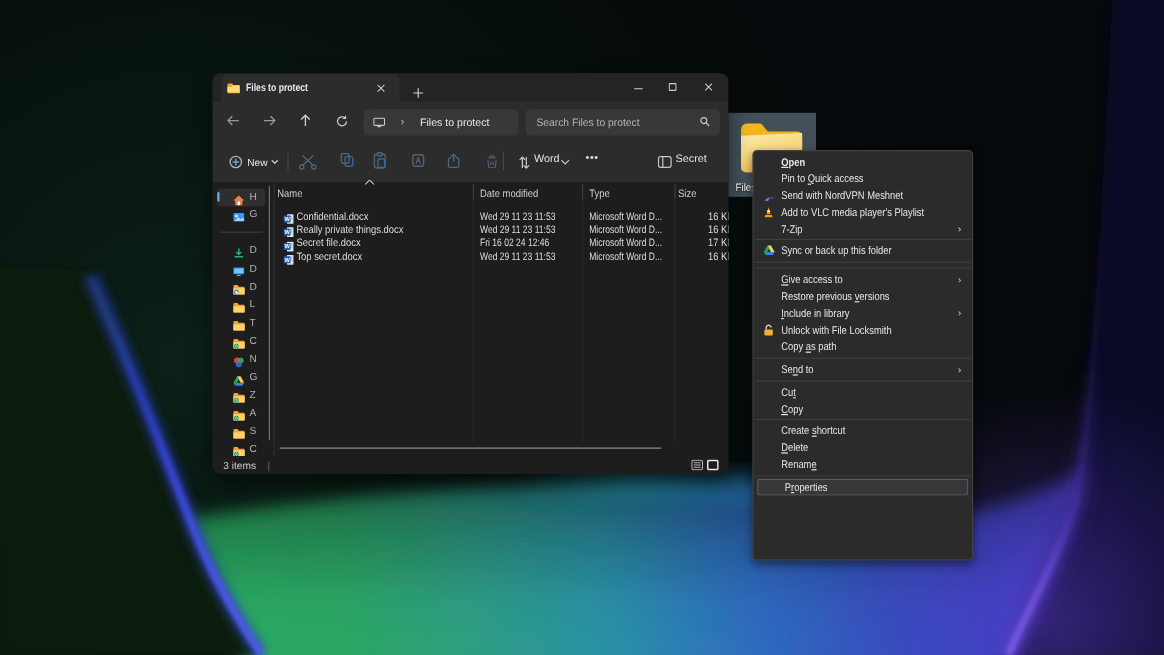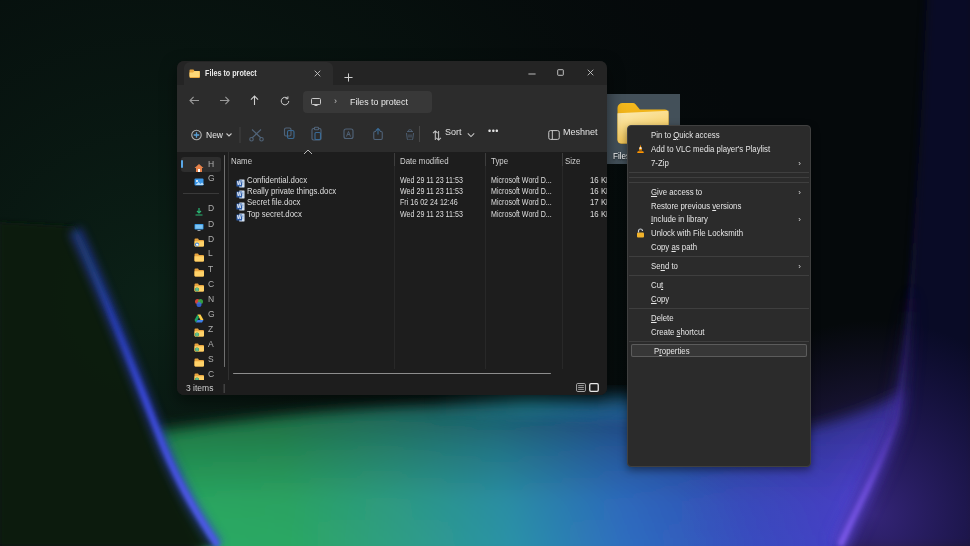--- a/index.html
+++ b/index.html
@@ -176,20 +176,27 @@
         <path d="M10.5,6 a4.5,4.5 0 1 1 -1.4,-3.2 M9.5,0.5 v2.8 h-2.8" stroke="#cfcfcf" stroke-width="1.2" fill="none"></path>
       </svg>
     <div class="pill" style="left:126px;width:129px;">
       <svg width="10" height="9" viewBox="0 0 20 18" style="position:absolute;left:8px;top:7px;">
         <rect x="1" y="1" width="18" height="12" rx="2" fill="none" stroke="#c8c8c8" stroke-width="2"></rect>
         <rect x="7" y="14" width="6" height="2" fill="#c8c8c8"></rect>
       </svg>
       <span style="position:absolute;left:31px;top:5px;color:#c0c0c0;font-size:9px;">›</span>
       <span style="position:absolute;left:47px;top:5.5px;color:#e8e8e8;font-size:9px;transform:scaleX(0.98);transform-origin:0 0;display:inline-block;white-space:nowrap;">Files to protect</span>
     </div>
+    <div class="pill" style="left:261px;width:162px;">
+      <span style="position:absolute;left:9px;top:5.5px;color:#b5b5b5;font-size:9px;transform:scaleX(0.955);transform-origin:0 0;display:inline-block;white-space:nowrap;">Search Files to protect</span>
+      <svg width="9" height="9" viewBox="0 0 18 18" style="position:absolute;right:8px;top:6px;">
+        <circle cx="7" cy="7" r="5" fill="none" stroke="#cfcfcf" stroke-width="1.8"></circle>
+        <line x1="11" y1="11" x2="16" y2="16" stroke="#cfcfcf" stroke-width="1.8"></line>
+      </svg>
+    </div>
   </div>
   <div class="toolbar">
     <svg width="200" height="20" viewBox="0 0 400 40" style="position:absolute;left:13px;top:9px;">
       <circle cx="13" cy="20" r="9.5" stroke="#b0b0b0" stroke-width="2.2" fill="none"></circle>
       <path d="M13,14.5 v11 M7.5,20 h11" stroke="#5a9fd4" stroke-width="2.6"></path>
       <text x="32" y="26" font-size="17" fill="#e8e8e8" font-family="Liberation Sans" textLength="34">New</text>
       <path d="M73,17 l5,5 5,-5" stroke="#c8c8c8" stroke-width="2.2" fill="none"></path>
       <path d="M100,4 v32" stroke="#474747" stroke-width="1.6"></path>
       <g stroke="#506378" stroke-width="2.3" fill="none">
         <path d="M124,9 L142,26 M142,9 L124,26"></path>
@@ -218,30 +225,30 @@
       <g stroke="#506378" stroke-width="1.8" fill="none">
         <path d="M4,5 h12 m-13,3 l1.5,12 a2,2 0 0 0 2,1.8 h7 a2,2 0 0 0 2,-1.8 L17,8 M7,5 V3 a1.5,1.5 0 0 1 1.5,-1.5 h3 A1.5,1.5 0 0 1 13,3 v2 M8,11 v6 M12,11 v6"></path>
       </g>
     </svg>
     <svg width="1" height="16" style="position:absolute;left:242px;top:10px;">
         <rect width="1" height="16" fill="#474747"></rect>
       </svg>
     <svg width="11" height="11" viewBox="0 0 12 12" style="position:absolute;left:254px;top:14px;">
       <path d="M3.2,3.5 L5.7,1 8.2,3.5 M5.7,1 V11 M6.8,8.5 L9.3,11 11.8,8.5 M9.3,11 V1" stroke="#c8c8c8" stroke-width="1.1" fill="none" transform="translate(-1,0)"></path>
     </svg>
-    <span style="position:absolute;left:268px;top:11px;color:#e2e2e2;font-size:9px;">Sort</span>
+    <span style="position:absolute;left:268px;top:11px;color:#e2e2e2;font-size:9px;">Word</span>
     <svg width="8" height="6" viewBox="0 0 10 7" style="position:absolute;left:290px;top:16px;">
         <path d="M1,1.5 l4,4 4,-4" stroke="#c8c8c8" stroke-width="1.3" fill="none"></path>
       </svg>
     <span style="position:absolute;left:311px;top:10px;color:#e2e2e2;font-size:9px;letter-spacing:0.5px;">•••</span>
     <svg width="12" height="10" viewBox="0 0 14 12" style="position:absolute;left:371px;top:14px;">
       <rect x="0.7" y="0.7" width="12.6" height="10.6" rx="2" stroke="#c8c8c8" fill="none" stroke-width="1.2"></rect>
       <path d="M5,0.7 V11.3" stroke="#c8c8c8" stroke-width="1.2"></path>
     </svg>
-    <span style="position:absolute;left:386px;top:11px;color:#e2e2e2;font-size:9px;">Meshnet</span>
+    <span style="position:absolute;left:386px;top:11px;color:#e2e2e2;font-size:9px;">Secret</span>
   </div>
   <div class="body">
     <div class="sidebar">
         <div style="position:absolute;left:4px;top:4.5px;width:40px;height:15px;background:#2e2e2e;border-radius:3px;"></div>
 <div style="position:absolute;left:4px;top:8px;width:2px;height:8px;background:#5aa8e8;border-radius:1px;"></div>
 <div style="position:absolute;left:17px;top:6.5px;width:10px;height:10px;"><svg width="10" height="10" viewBox="0 0 20 20">
             <path d="M10,2 L19,10 h-3 v8 h-12 v-8 h-3 z" fill="#e8834a"></path>
             <rect x="8" y="12" width="4" height="6" fill="#fff"></rect>
           </svg></div>
 <div style="position:absolute;left:31px;top:7.0px;font-size:8.5px;color:#b0b0b0;">H</div>
@@ -400,35 +407,52 @@
     </svg>
     <svg width="10" height="9" viewBox="0 0 12 11" style="position:absolute;left:412px;top:3px;">
       <rect x="0.8" y="0.8" width="10.4" height="9.4" rx="1.5" stroke="#e8e8e8" fill="none" stroke-width="1.6"></rect>
     </svg>
   </div>
 </div>
 
 <div class="menu">
 <div style="height:2px"></div>
 <div class="mi" style="">
+      <span class="txt" style="font-weight:bold;"><u>O</u>pen</span>
+    </div>
+<div class="mi" style="">
       <span class="txt" style="">Pin to <u>Q</u>uick access</span>
+    </div>
+<div class="mi" style="">
+      <span class="ico"><svg width="12" height="12" viewBox="0 0 20 20">
+          <path d="M1.8,15.8 A9.4,9.4 0 0 1 18.2,15.8 L13.8,10.2 l-2.1,3 -1.6,-2.1 -3.6,4.7 z" fill="#3f80f5"></path>
+        </svg></span>
+      <span class="txt" style="">Send with NordVPN Meshnet</span>
     </div>
 <div class="mi" style="">
       <span class="ico"><svg width="9" height="10" viewBox="0 0 18 20">
           <path d="M9,1 l3.2,12 h-6.4 z" fill="#ff9500"></path>
           <path d="M3.5,14.5 h11 l1.3,3.5 h-13.6 z" fill="#ff9500"></path>
           <path d="M7.1,6.5 h3.8 l0.8,3 h-5.4 z" fill="#fff"></path>
         </svg></span>
       <span class="txt" style="">Add to VLC media player's Playlist</span>
     </div>
 <div class="mi" style="">
       <span class="txt" style="">7-Zip</span>
       <span class="sub">›</span>
     </div>
 <div class="msep"></div>
+<div class="mi" style="">
+      <span class="ico"><svg width="10" height="9" viewBox="0 0 20 18">
+          <path d="M7,1 h6 l6,11 h-6 z" fill="#ffcf4a"></path>
+          <path d="M7,1 l3,5.5 -6,11 -3,-5.5 z" fill="#1ea362"></path>
+          <path d="M4,17 l3,-5 h12 l-3,5 z" fill="#3f7fe8"></path>
+        </svg></span>
+      <span class="txt" style="">Sync or back up this folder</span>
+    </div>
 <div class="msep"></div>
 <div class="msep"></div>
 <div class="mi" style="">
       <span class="txt" style=""><u>G</u>ive access to</span>
       <span class="sub">›</span>
     </div>
 <div class="mi" style="">
       <span class="txt" style="">Restore previous <u>v</u>ersions</span>
     </div>
 <div class="mi" style="">
@@ -452,22 +476,25 @@
     </div>
 <div class="msep"></div>
 <div class="mi" style="">
       <span class="txt" style="">Cu<u>t</u></span>
     </div>
 <div class="mi" style="">
       <span class="txt" style=""><u>C</u>opy</span>
     </div>
 <div class="msep"></div>
 <div class="mi" style="">
+      <span class="txt" style="">Create <u>s</u>hortcut</span>
+    </div>
+<div class="mi" style="">
       <span class="txt" style=""><u>D</u>elete</span>
     </div>
 <div class="mi" style="">
-      <span class="txt" style="">Create <u>s</u>hortcut</span>
+      <span class="txt" style="">Renam<u>e</u></span>
     </div>
 <div class="msep"></div>
 <div class="mi" style="background:#373737;box-shadow:0 0 0 1px #5c5c5c inset;border-radius:2px;margin:0 3px;">
       <span class="txt" style="">P<u>r</u>operties</span>
     </div>
 </div>
 
 </body></html>

